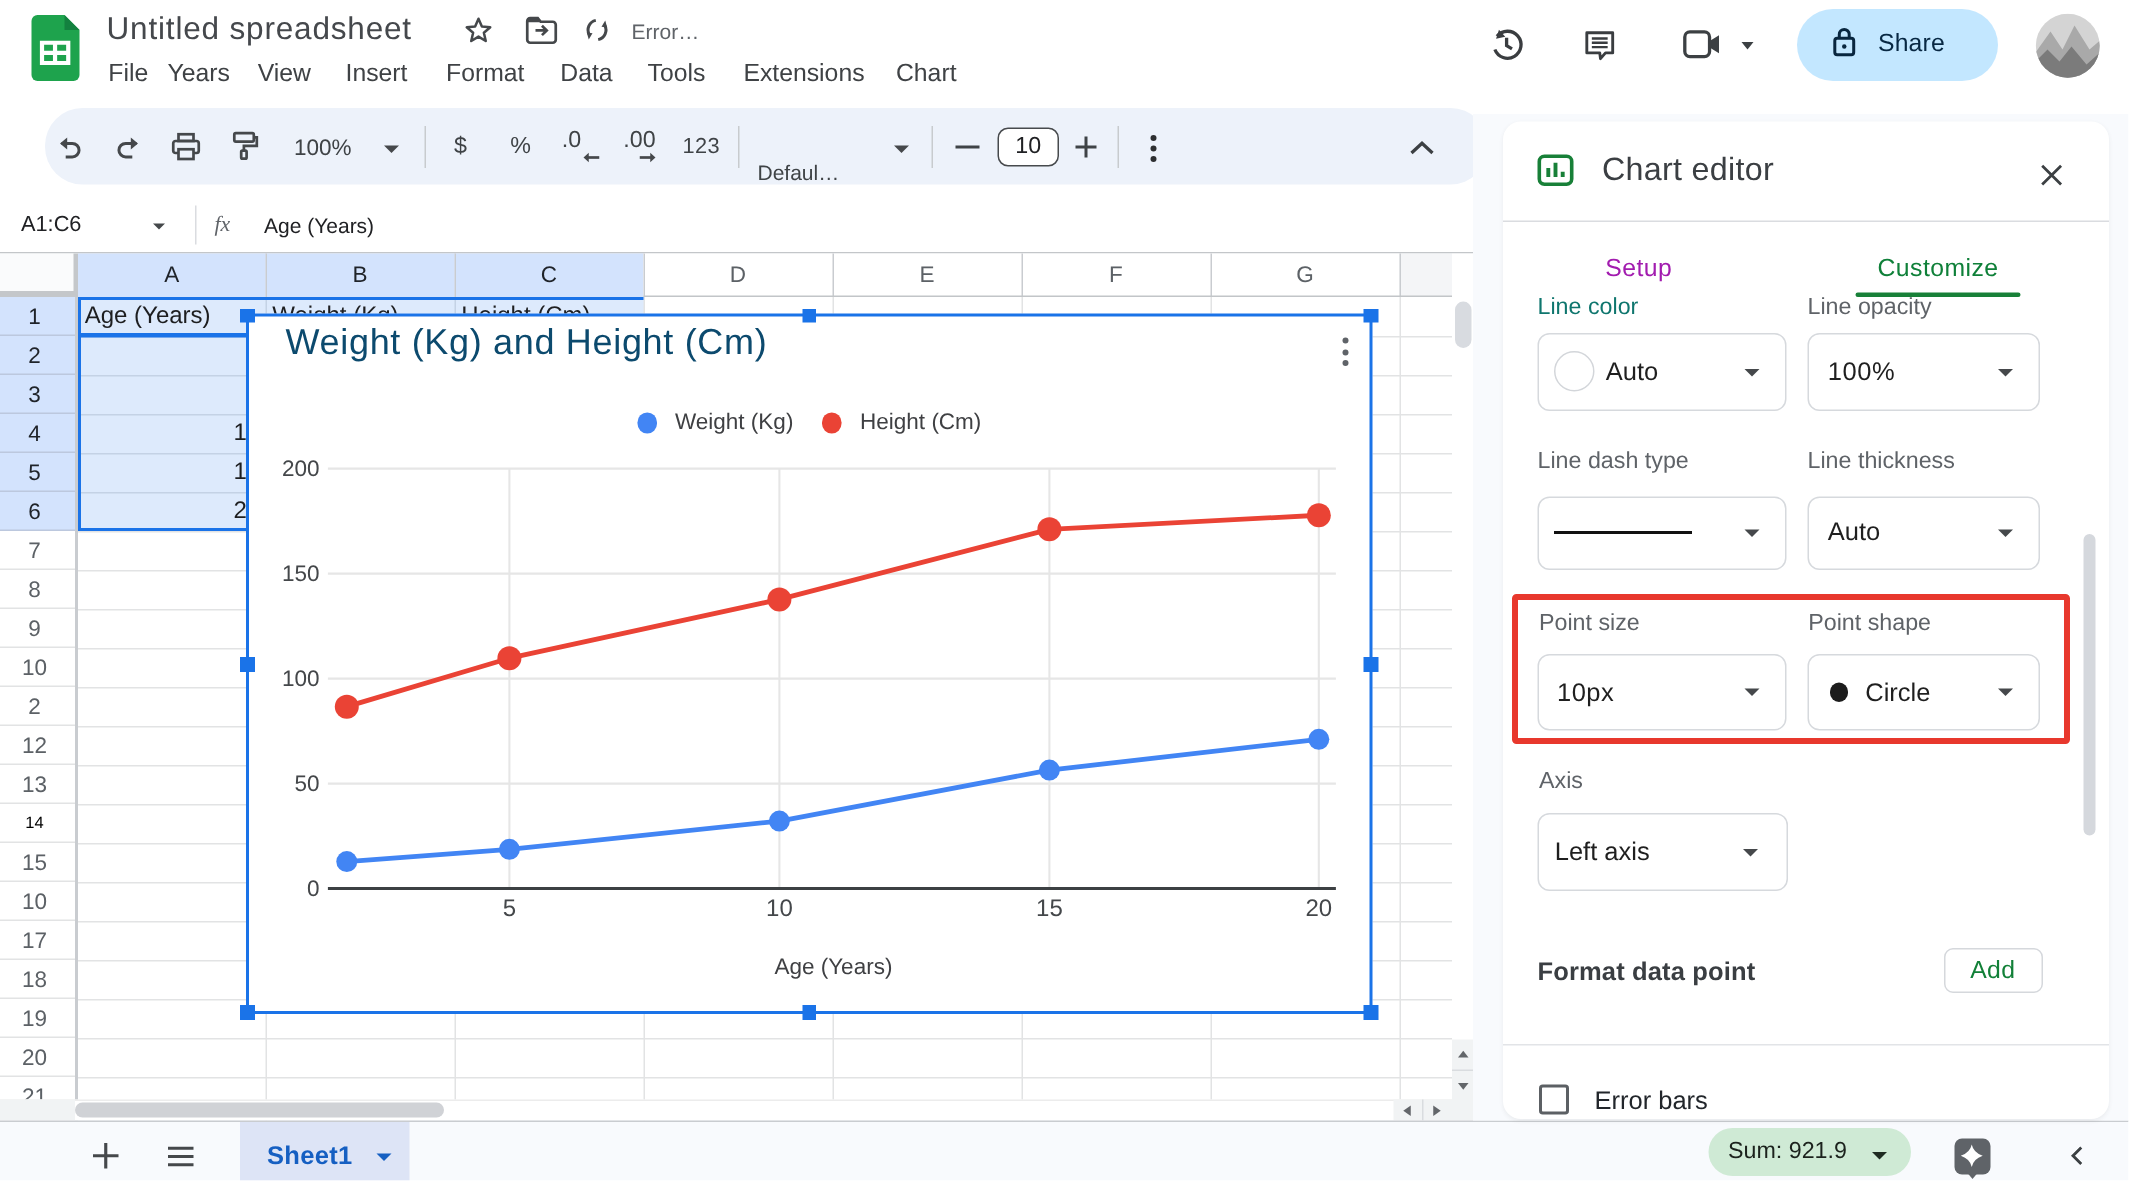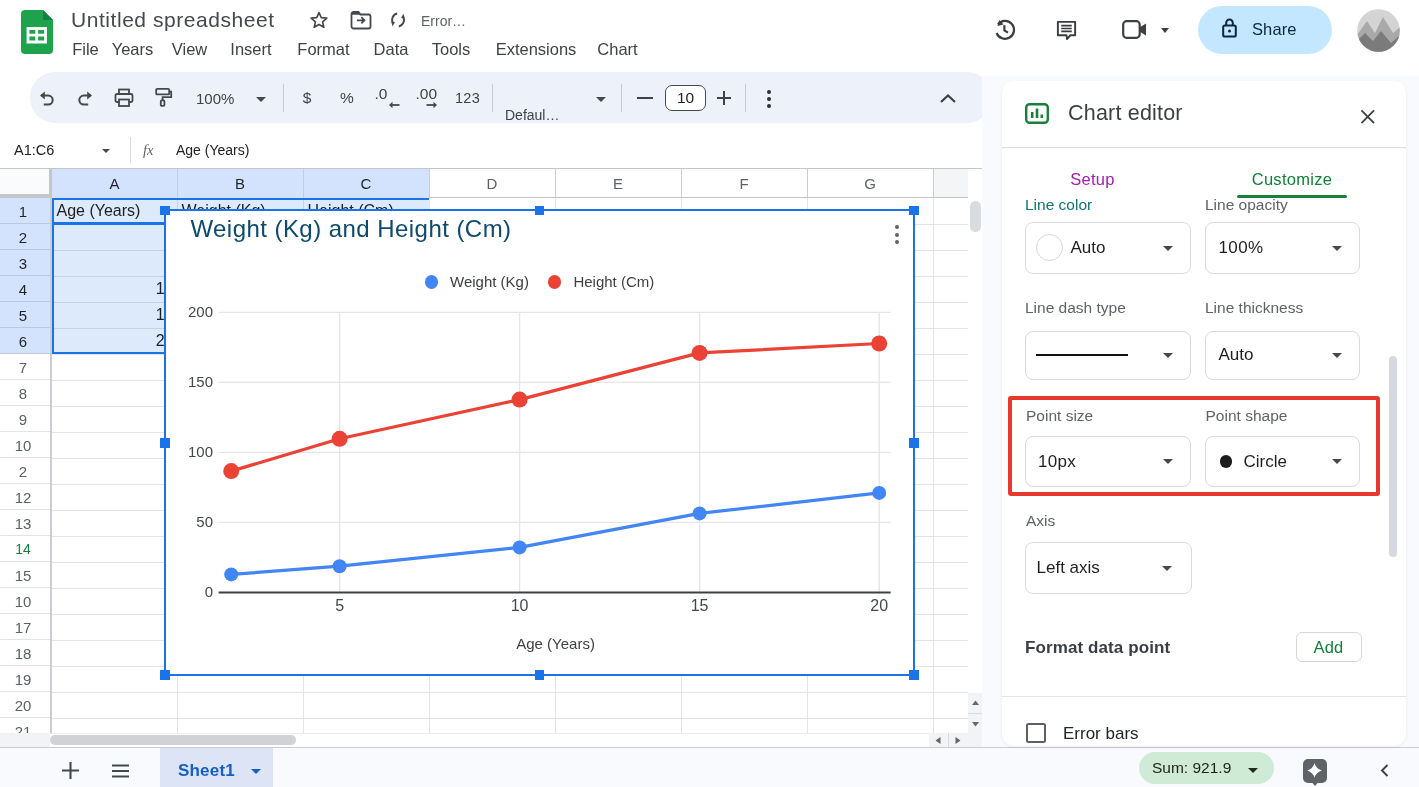--- a/index.html
+++ b/index.html
@@ -170,21 +170,21 @@
 <div style="left:23px;top:408.5px;font-size:15px;line-height:21px;color:#5c6166;white-space:pre;transform:translateX(-50%);">9</div>
 <div style="left:0px;top:432px;width:50px;height:26px;background:#ffffff;border-bottom:1px solid #e2e3e4;"></div>
 <div style="left:23px;top:434.5px;font-size:15px;line-height:21px;color:#5c6166;white-space:pre;transform:translateX(-50%);">10</div>
 <div style="left:0px;top:458px;width:50px;height:26px;background:#ffffff;border-bottom:1px solid #e2e3e4;"></div>
 <div style="left:23px;top:460.5px;font-size:15px;line-height:21px;color:#5c6166;white-space:pre;transform:translateX(-50%);">2</div>
 <div style="left:0px;top:484px;width:50px;height:26px;background:#ffffff;border-bottom:1px solid #e2e3e4;"></div>
 <div style="left:23px;top:486.5px;font-size:15px;line-height:21px;color:#5c6166;white-space:pre;transform:translateX(-50%);">12</div>
 <div style="left:0px;top:510px;width:50px;height:26px;background:#ffffff;border-bottom:1px solid #e2e3e4;"></div>
 <div style="left:23px;top:512.5px;font-size:15px;line-height:21px;color:#5c6166;white-space:pre;transform:translateX(-50%);">13</div>
 <div style="left:0px;top:536px;width:50px;height:26px;background:#ffffff;border-bottom:1px solid #e2e3e4;"></div>
-<div style="left:23px;top:538.5px;font-size:14px;line-height:21px;color:#15803d;white-space:pre;transform:translateX(-50%);">14</div>
+<div style="left:23px;top:538.5px;font-size:11px;line-height:21px;color:#000000;white-space:pre;transform:translateX(-50%);">14</div>
 <div style="left:0px;top:562px;width:50px;height:26px;background:#ffffff;border-bottom:1px solid #e2e3e4;"></div>
 <div style="left:23px;top:564.5px;font-size:15px;line-height:21px;color:#5c6166;white-space:pre;transform:translateX(-50%);">15</div>
 <div style="left:0px;top:588px;width:50px;height:26px;background:#ffffff;border-bottom:1px solid #e2e3e4;"></div>
 <div style="left:23px;top:590.5px;font-size:15px;line-height:21px;color:#5c6166;white-space:pre;transform:translateX(-50%);">10</div>
 <div style="left:0px;top:614px;width:50px;height:26px;background:#ffffff;border-bottom:1px solid #e2e3e4;"></div>
 <div style="left:23px;top:616.5px;font-size:15px;line-height:21px;color:#5c6166;white-space:pre;transform:translateX(-50%);">17</div>
 <div style="left:0px;top:640px;width:50px;height:26px;background:#ffffff;border-bottom:1px solid #e2e3e4;"></div>
 <div style="left:23px;top:642.5px;font-size:15px;line-height:21px;color:#5c6166;white-space:pre;transform:translateX(-50%);text-align:right;">18</div>
 <div style="left:0px;top:666px;width:50px;height:26px;background:#ffffff;border-bottom:1px solid #e2e3e4;"></div>
 <div style="left:23px;top:668.5px;font-size:15px;line-height:21px;color:#5c6166;white-space:pre;transform:translateX(-50%);">19</div>

